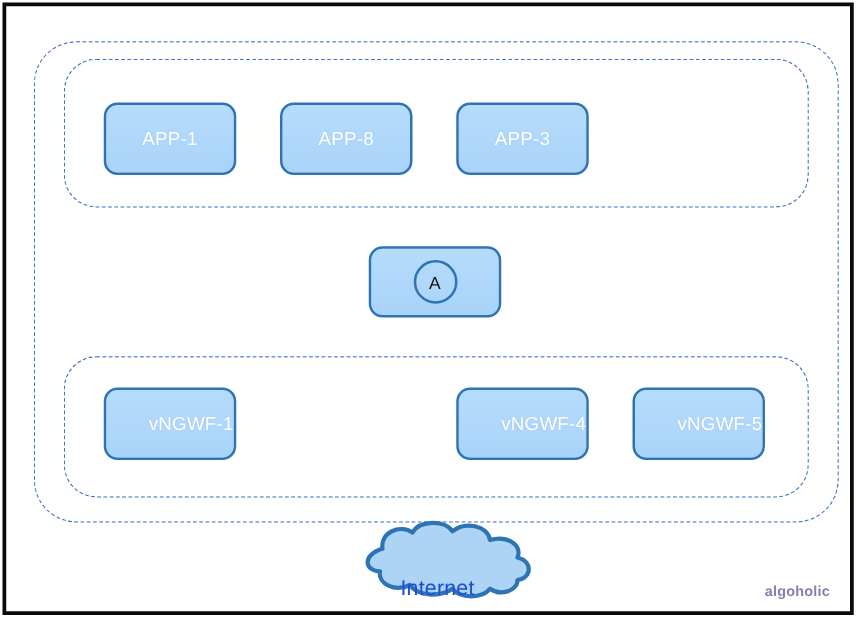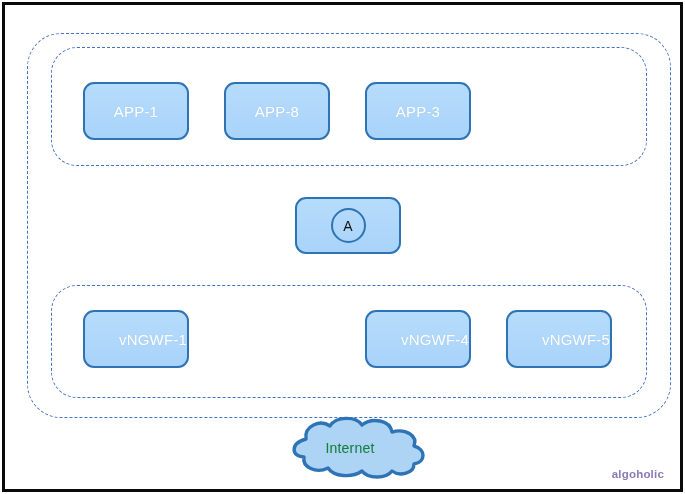--- a/index.html
+++ b/index.html
@@ -114,24 +114,24 @@
     height: 66px;
   }
   .cloud-wrap svg { display: block; }
   .cloud-label {
     position: absolute;
     left: 0;
     top: 0;
     width: 172px;
     height: 66px;
     display: flex;
-    align-items: center;
+    align-items: flex-end;
     justify-content: center;
-    color: #15803d;
-    font-size: 14px;
+    color: #1d4ed8;
+    font-size: 17px;
     letter-spacing: .2px;
     text-shadow: 0 0 1px rgba(120,160,200,.35);
     pointer-events: none;
     user-select: none;
   }
 
   
   .watermark {
     position: absolute;
     right: 16px;

